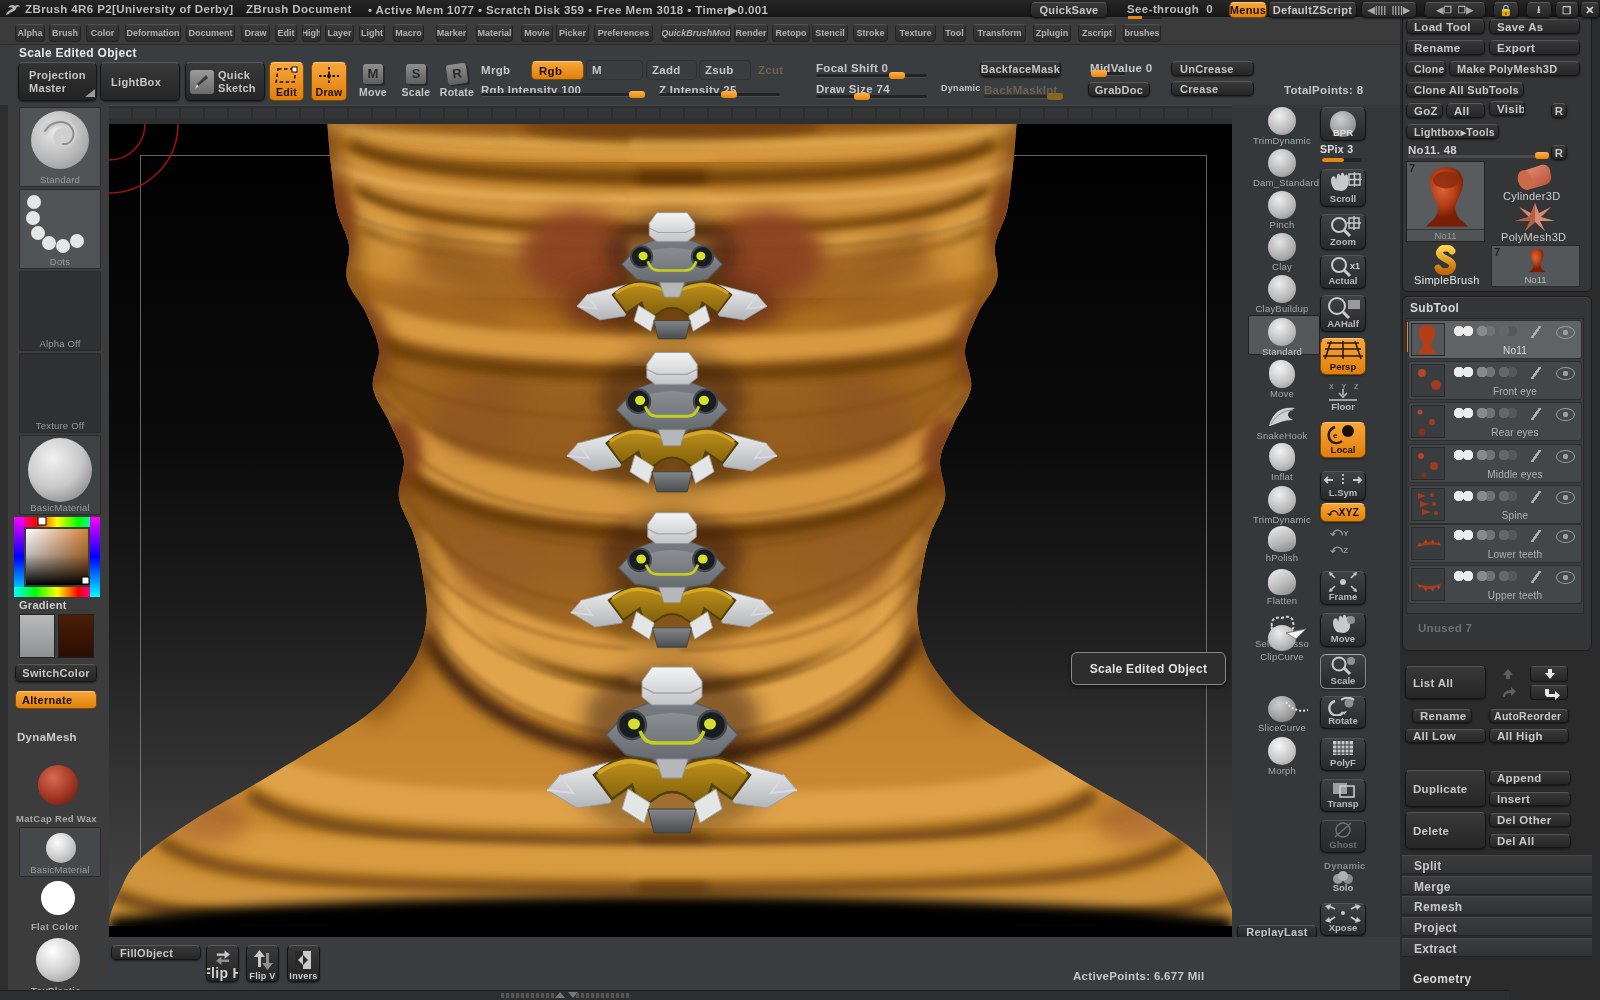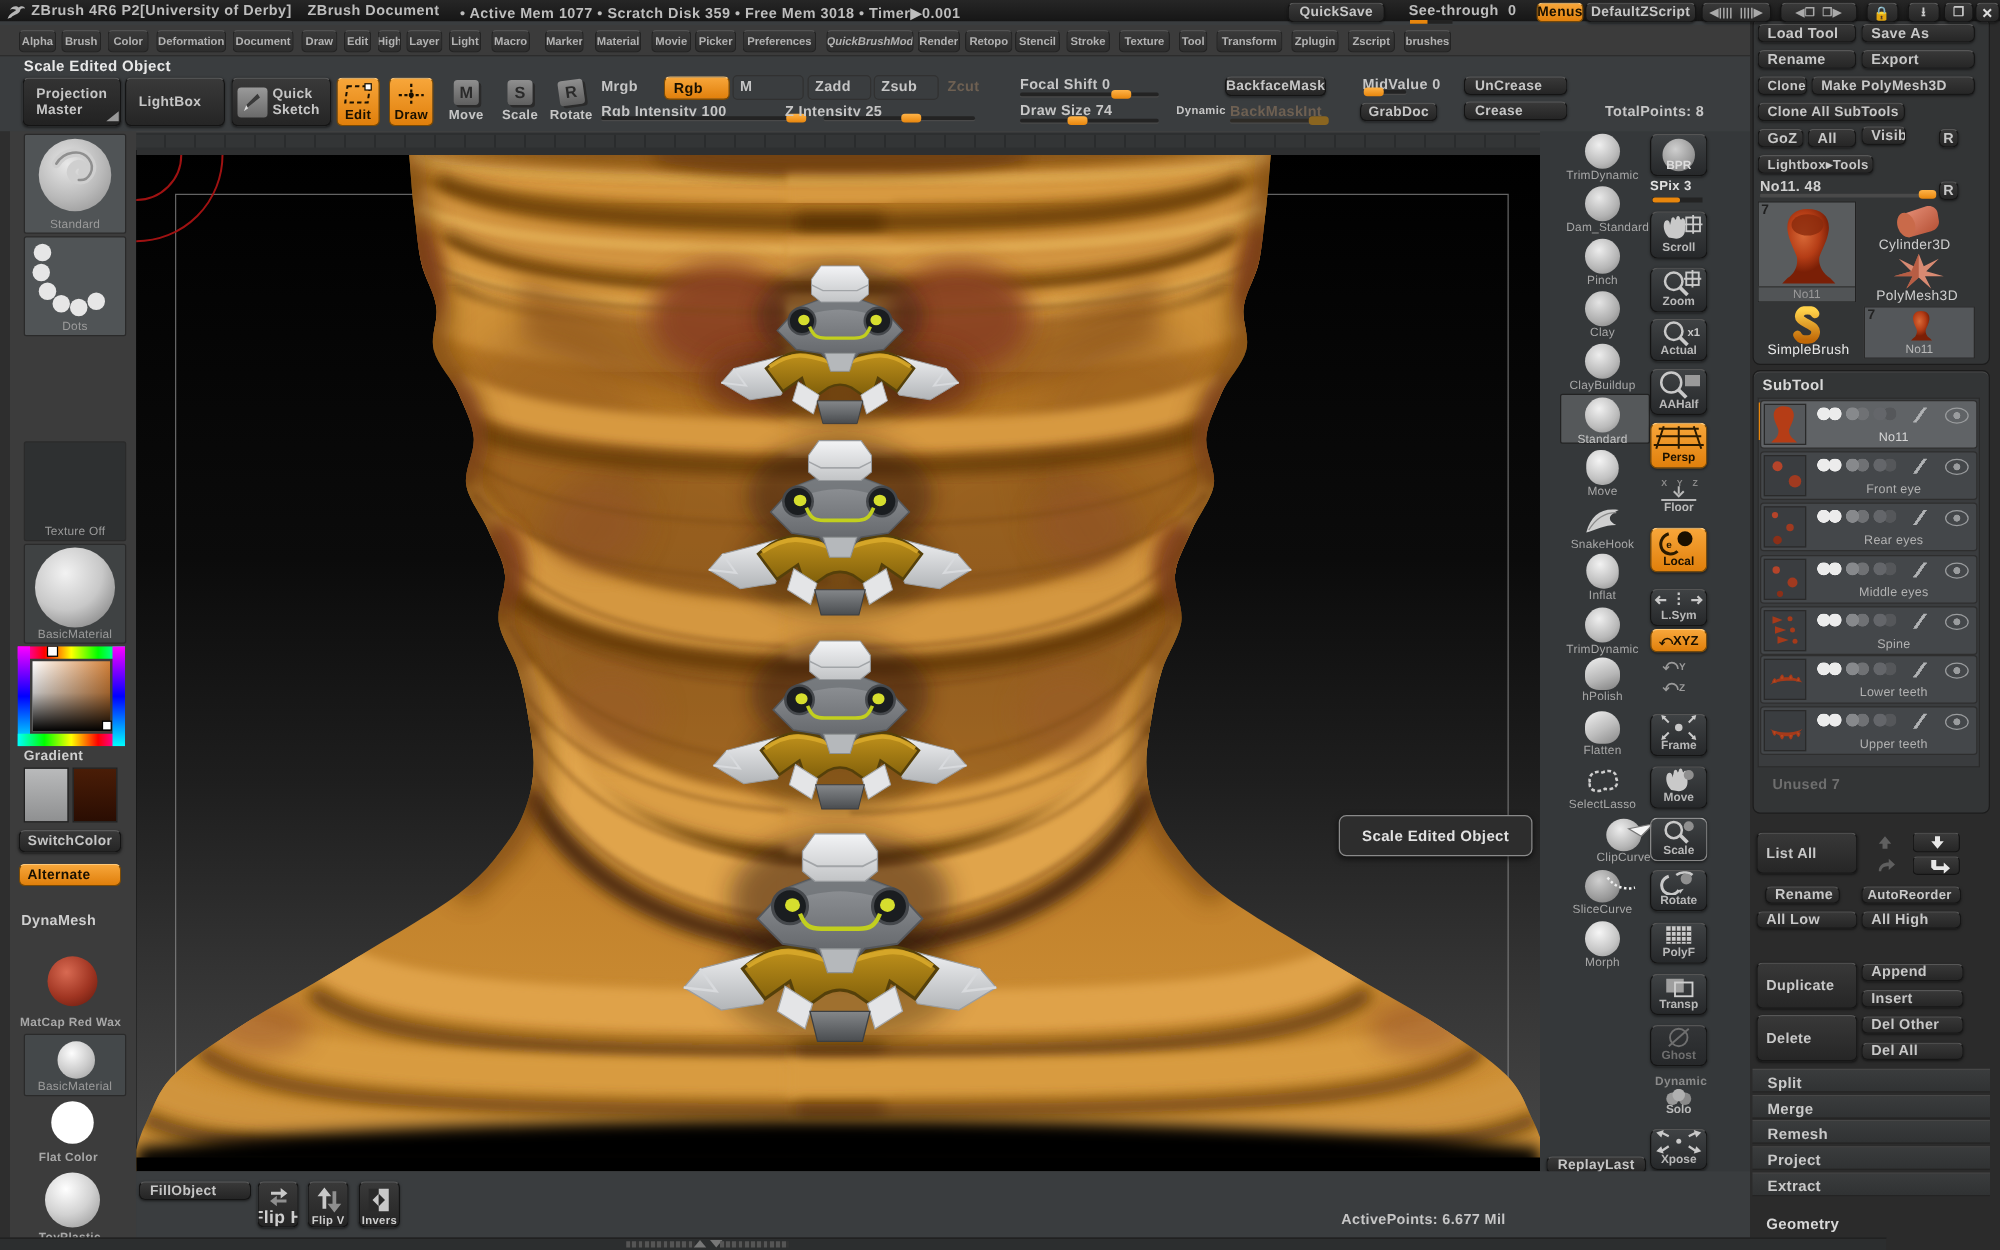--- a/index.html
+++ b/index.html
@@ -162,21 +162,21 @@
     <div class="abs" style="left:586px;top:60px;width:57px;height:20px;border:1px solid #313131;border-radius:4px;"></div>
     <div class="lbl" style="left:652px;top:64px;">Zadd</div>
     <div class="abs" style="left:646px;top:60px;width:51px;height:20px;border:1px solid #313131;border-radius:4px;"></div>
     <div class="lbl" style="left:705px;top:64px;">Zsub</div>
     <div class="abs" style="left:699px;top:60px;width:52px;height:20px;border:1px solid #313131;border-radius:4px;"></div>
     <div class="lbl dim" style="left:758px;top:64px;">Zcut</div>
     <div class="lbl" style="left:481px;top:84px;">Rgb Intensity 100</div>
     <div class="slider" style="left:481px;top:93px;width:164px;">
         <div class="knob" style="left:148px;"></div>
       </div>
-    <div class="lbl" style="left:628px;top:84px;">Z Intensity 25</div>
+    <div class="lbl" style="left:659px;top:84px;">Z Intensity 25</div>
     <div class="slider" style="left:659px;top:93px;width:121px;">
         <div class="knob" style="left:62px;"></div>
       </div>
     <div class="lbl" style="left:816px;top:62px;">Focal Shift 0</div>
     <div class="slider" style="left:816px;top:74px;width:111px;">
         <div class="knob" style="left:73px;"></div>
       </div>
     <div class="lbl" style="left:816px;top:83px;">Draw Size 74</div>
     <div class="slider" style="left:816px;top:95px;width:111px;">
         <div class="knob" style="left:38px;"></div>
@@ -215,20 +215,23 @@
           <g fill="#e6e6e6">
             <circle cx="14" cy="12" r="7"></circle>
             <circle cx="13" cy="28" r="7"></circle>
             <circle cx="18" cy="43" r="7"></circle>
             <circle cx="29" cy="53" r="7"></circle>
             <circle cx="43" cy="56" r="7"></circle>
             <circle cx="57" cy="51" r="7"></circle>
           </g>
         </svg>
       <div class="cap">Dots</div>
+      </div>
+    <div class="thumb" style="top:166px;height:80px;background:#2e3031;">
+      <div class="cap">Alpha Off</div>
       </div>
     <div class="thumb" style="top:248px;height:80px;background:#2e3031;">
       <div class="cap">Texture Off</div>
       </div>
     <div class="thumb" style="top:330px;height:80px;background:#3f4243;">
       <div class="sphere" style="left:8px;top:2px;width:64px;height:64px;background:radial-gradient(circle at 38% 32%,#f2f2f2,#c8c8c8 50%,#7f7f7f 90%);"></div>
       <div class="cap">BasicMaterial</div>
       </div>
     <div class="abs" style="left:14px;top:412px;width:86px;height:80px;">
       <svg width="86" height="80" viewBox="0 0 86 80">
@@ -487,21 +490,21 @@
     <div class="rc1" style="top:464px;">
         <div class="sphere" style="position:relative;margin:0 auto;width:28px;height:26px;border-radius:48% 52% 42% 42%;background:linear-gradient(150deg,#f2f2f2,#bcbcbc 55%,#868686);"></div>
         <div class="cap">Flatten</div>
       </div>
     <div class="rc1" style="top:507px;">
         <svg width="32" height="26" viewBox="0 0 32 26" style="display:block;margin:0 auto;">
           <path d="M6 14 C4 8 10 4 16 6 C22 3 28 6 27 11 C30 16 24 21 18 19 C12 23 4 20 6 14Z" fill="none" stroke="#cfcfcf" stroke-width="2" stroke-dasharray="3 2"></path>
         </svg>
         <div class="cap">SelectLasso</div>
       </div>
-    <div class="rc1" style="top:550px;margin-left:17px;">
+    <div class="rc1" style="top:520px;">
         <div class="sphere" style="position:relative;margin:0 auto;width:28px;height:26px;background:radial-gradient(circle at 40% 32%,#ededed,#b5b5b5 60%,#808080);">
           <svg width="28" height="26" viewBox="0 0 28 26" style="position:absolute;">
             <path d="M4 8 L24 4 L14 14 Z" fill="#f5f5f5" stroke="#777"></path>
           </svg>
         </div>
         <div class="cap">ClipCurve</div>
       </div>
     <div class="rc1" style="top:591px;">
         <div class="sphere" style="position:relative;margin:0 auto;width:28px;height:26px;background:radial-gradient(circle at 40% 32%,#cfcfcf,#9a9a9a 60%,#6f6f6f);">
           <svg width="28" height="26" viewBox="0 0 28 26" style="position:absolute;">

